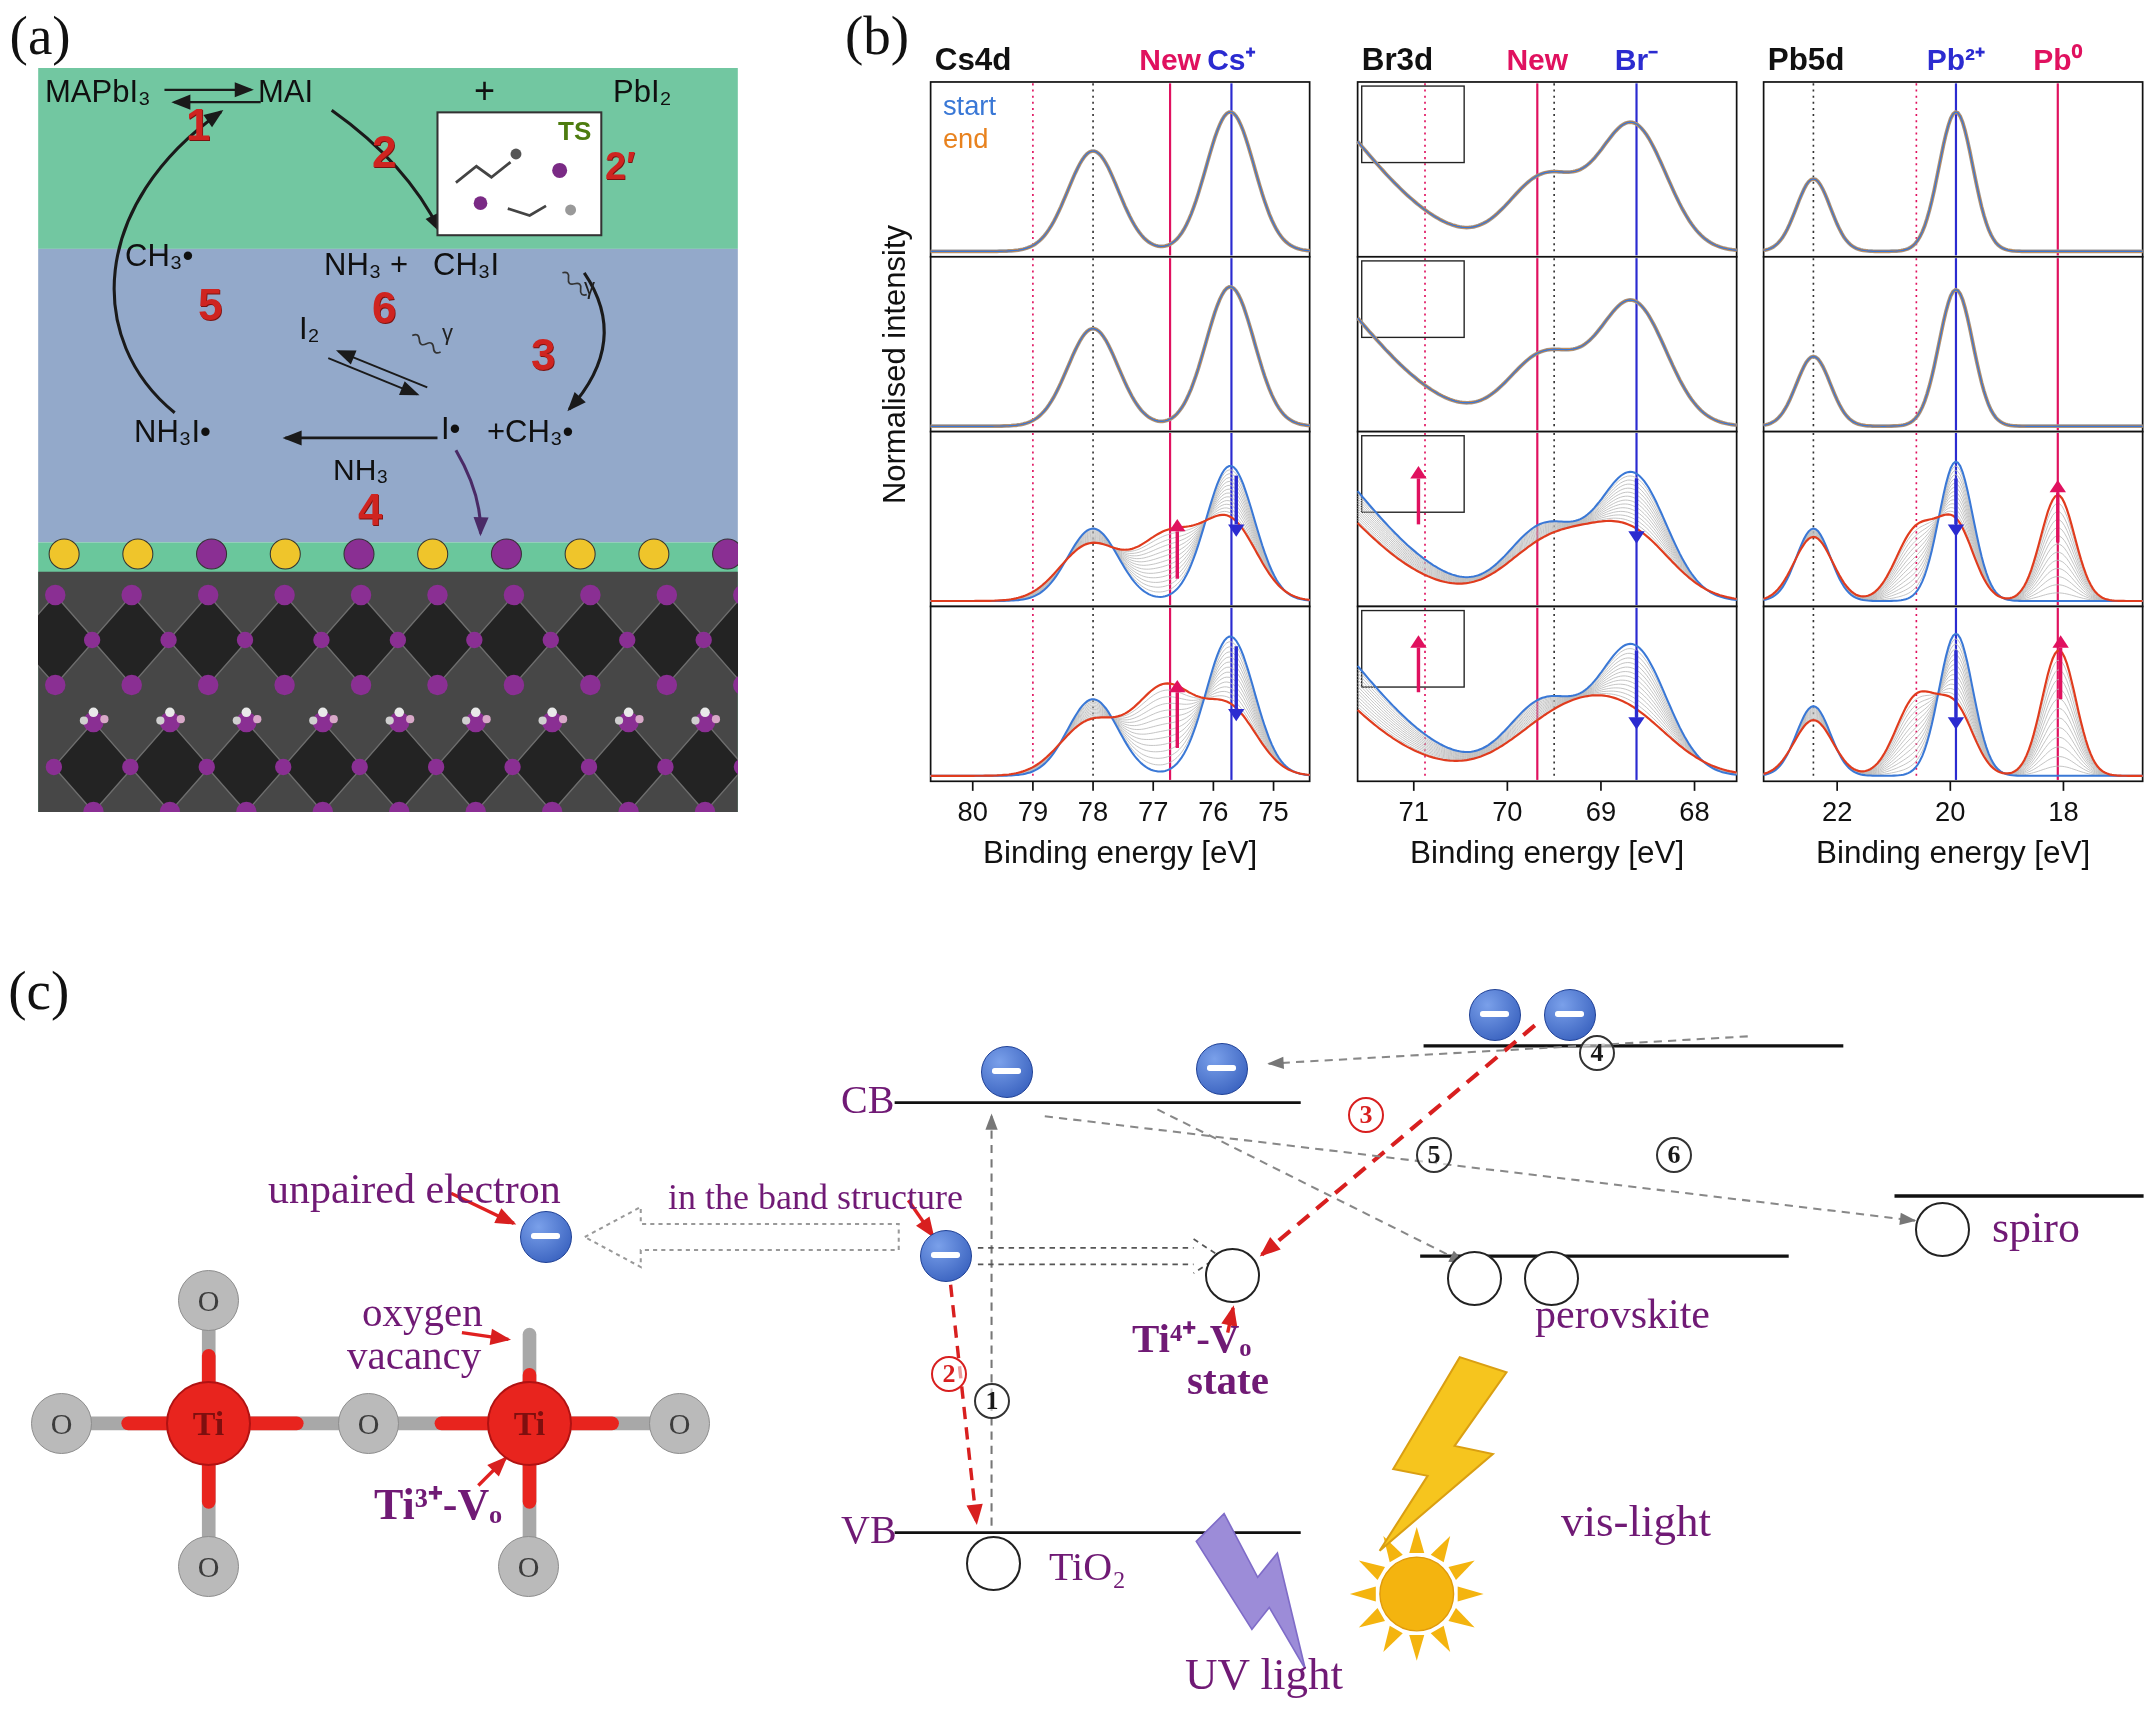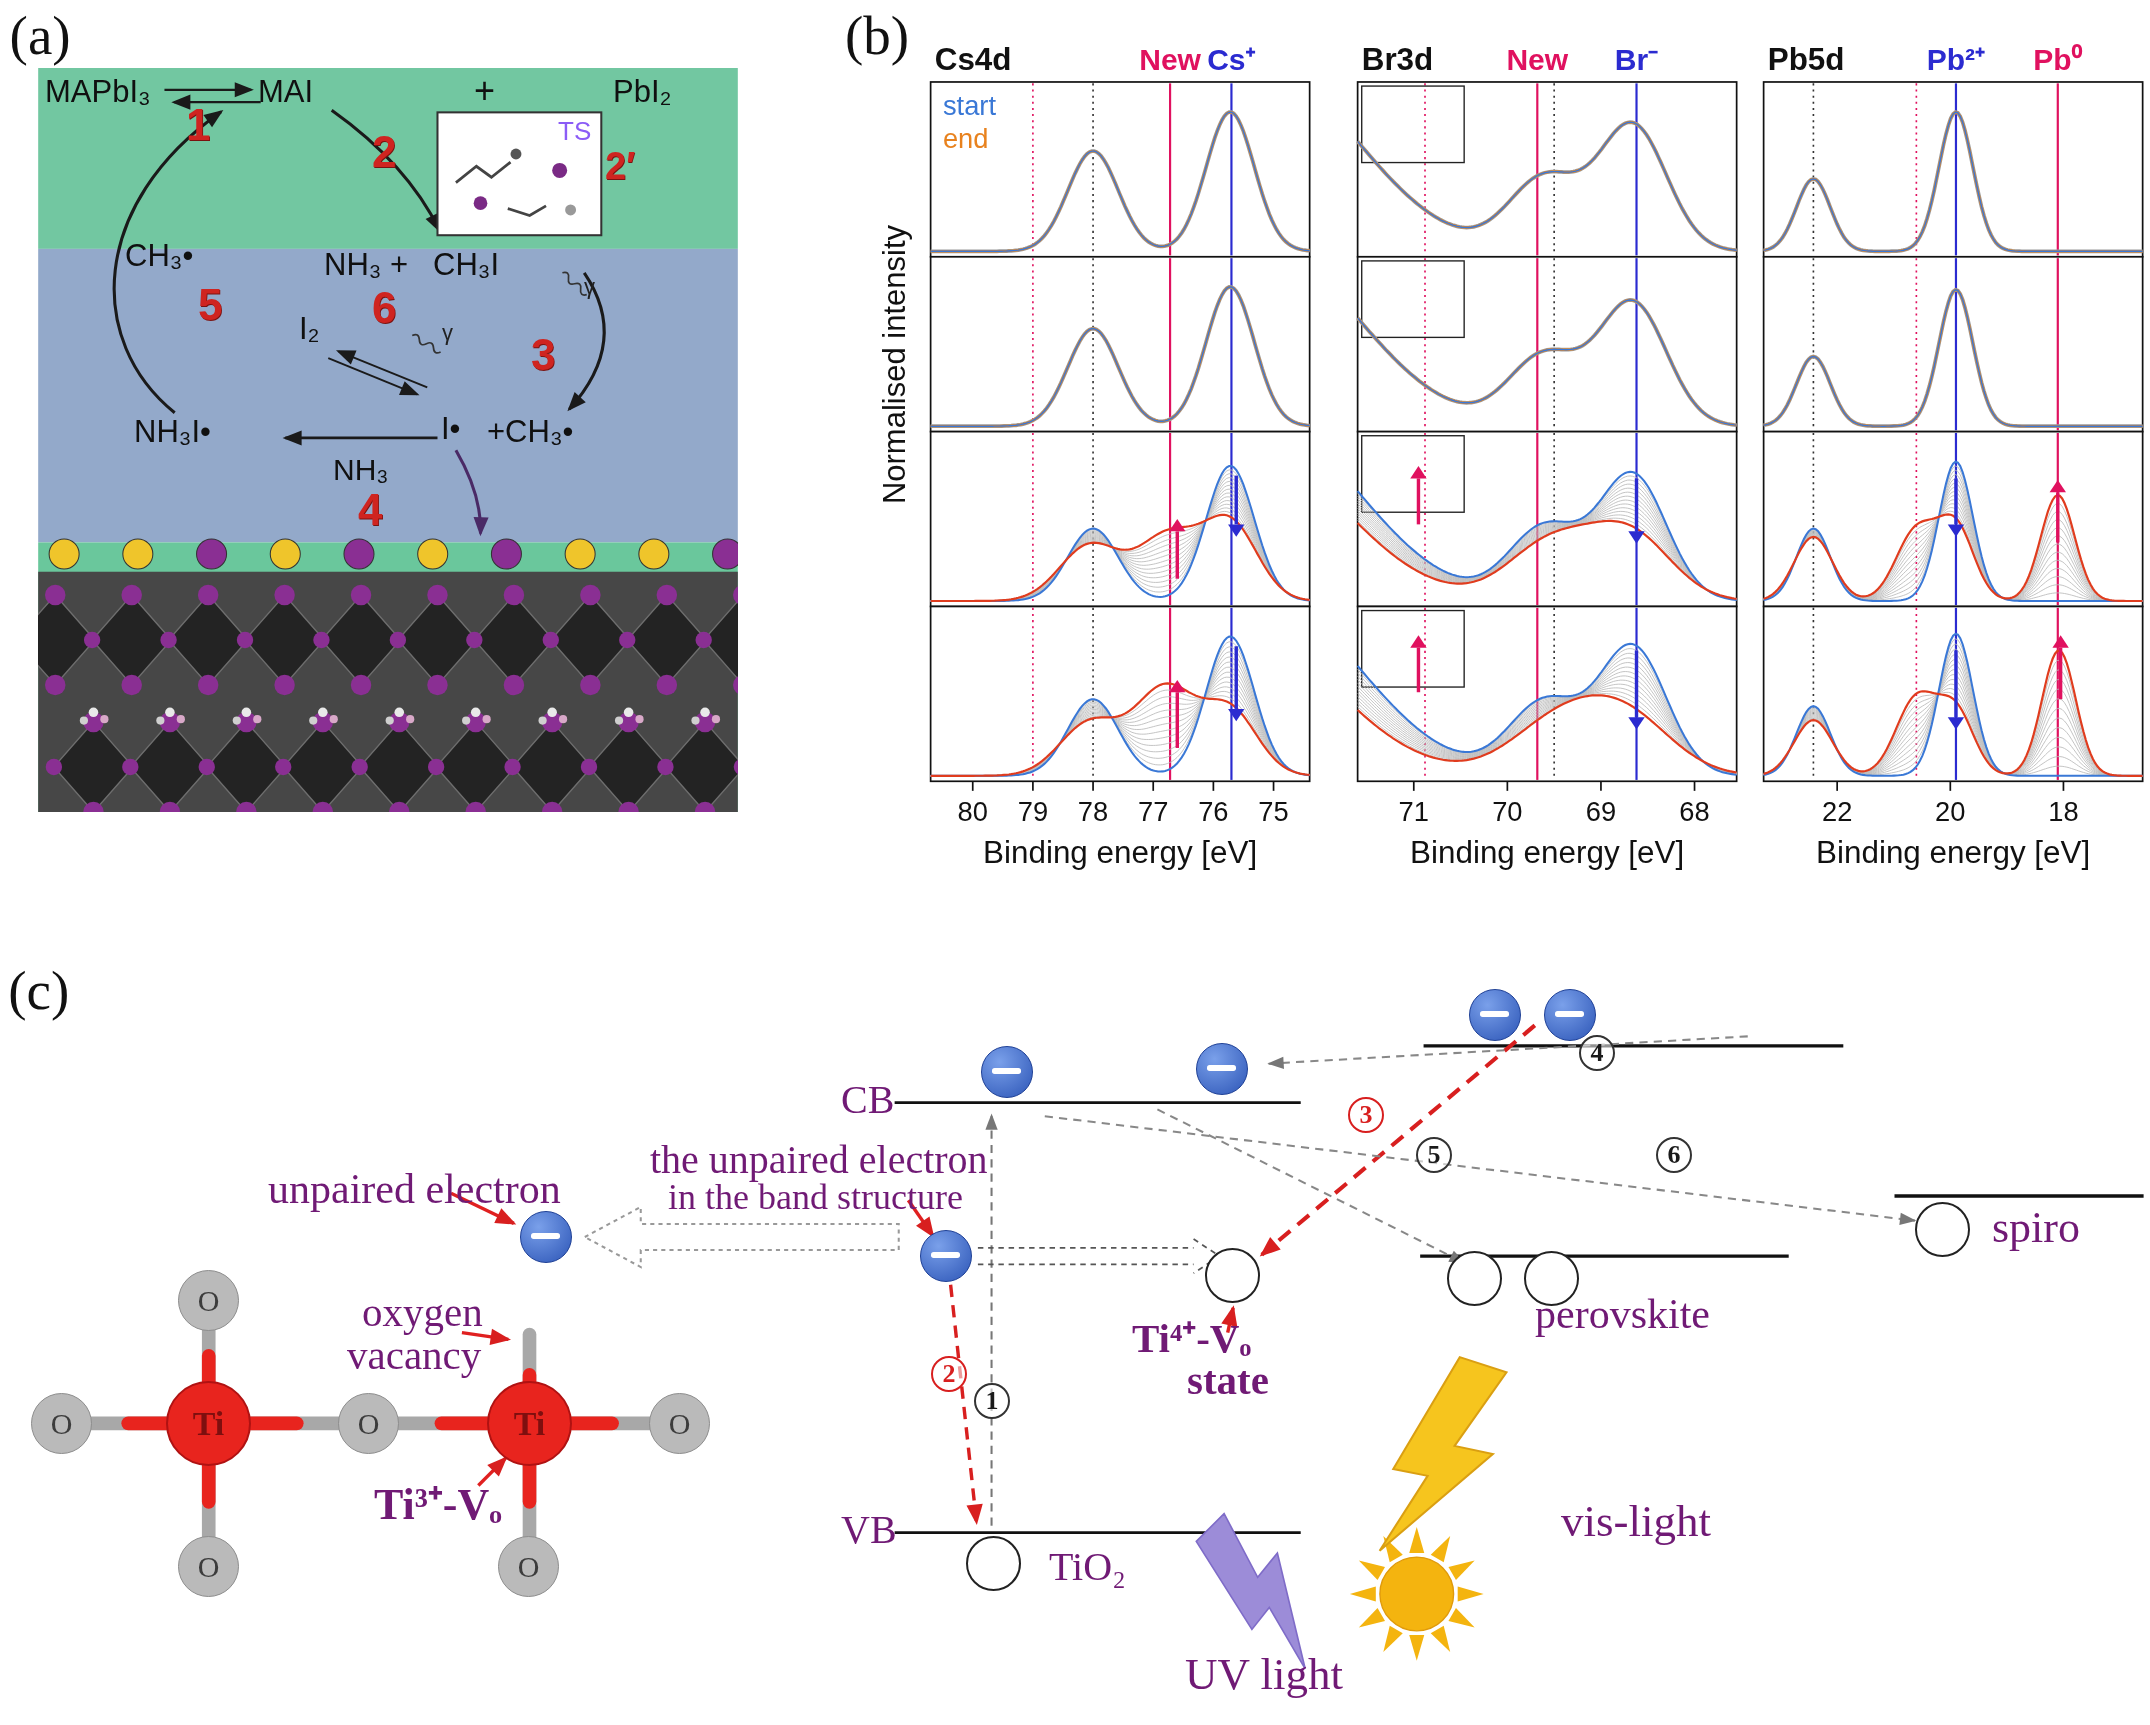--- a/index.html
+++ b/index.html
@@ -4,21 +4,21 @@
 <style>
   html,body{margin:0;padding:0;background:#ffffff;}
   .page{position:relative;width:2151px;height:1725px;background:#ffffff;overflow:hidden;
         font-family:"Liberation Sans",sans-serif;color:#111;}
   .abs{position:absolute;white-space:nowrap;}
   .panel-label{font-family:"Liberation Serif",serif;font-size:55px;color:#111;z-index:5;}
   
   .a-text{font-size:31px;font-weight:500;color:#101010;z-index:3;}
   .a-small{font-size:22px;color:#222;z-index:3;}
   .a-step{font-size:44px;font-weight:bold;color:#cf2420;text-shadow:0.7px 0.7px 0 #7a1210;z-index:3;}
-  .a-red{color:#8b5cf6;font-weight:normal;}
+  .a-red{color:#4d7c0f;font-weight:bold;}
   
   .b-ylabel{writing-mode:vertical-rl;transform:rotate(180deg);font-size:31px;color:#111;z-index:3;}
   svg text{font-family:"Liberation Sans",sans-serif;}
   
   .c-text{font-family:"Liberation Serif",serif;font-size:41px;color:#701a75;z-index:4;}
   .c-big{font-size:45px;}
   .c-bold{font-weight:bold;}
   .electron{position:absolute;width:52px;height:52px;border-radius:50%;z-index:4;
             background:radial-gradient(circle at 35% 30%, #7aa0ea, #2c55b6);border:1.4px solid #1d3f96;box-sizing:border-box;}
   .electron::after{content:"";position:absolute;left:10.2px;top:21px;width:29px;height:6.1px;background:#fff;border-radius:2.7px;}
@@ -583,21 +583,20 @@
   <div class="hole" style="left:1915px;top:1202px;"></div>
 
   <div class="badge" style="left:974px;top:1383px;">1</div>
   <div class="badge red" style="left:931px;top:1356px;">2</div>
   <div class="badge red" style="left:1348px;top:1097px;">3</div>
   <div class="badge" style="left:1579px;top:1035px;">4</div>
   <div class="badge" style="left:1416px;top:1137px;">5</div>
   <div class="badge" style="left:1656px;top:1137px;">6</div>
 
   <div class="abs c-text" style="left:268px;top:1165px;font-size:42px;">unpaired electron</div>
-  <div class="abs c-text" style="left:650px;top:1136px;font-size:40px;">the unpaired electron</div>
   <div class="abs c-text" style="left:668px;top:1176px;font-size:36px;">in the band structure</div>
   <div class="abs c-text" style="left:362px;top:1288px;">oxygen</div>
   <div class="abs c-text" style="left:347px;top:1331px;">vacancy</div>
   <div class="abs c-text c-bold" style="left:374px;top:1472px;font-size:44px;">Ti³⁺-Vₒ</div>
   <div class="abs c-text" style="left:841px;top:1076px;font-size:40px;">CB</div>
   <div class="abs c-text" style="left:841px;top:1506px;font-size:40px;">VB</div>
   <div class="abs c-text" style="left:1049px;top:1543px;font-size:40px;">TiO₂</div>
   <div class="abs c-text c-bold" style="left:1132px;top:1308px;">Ti⁴⁺-Vₒ</div>
   <div class="abs c-text c-bold" style="left:1187px;top:1356px;">state</div>
   <div class="abs c-text" style="left:1535px;top:1290px;font-size:42px;">perovskite</div>

